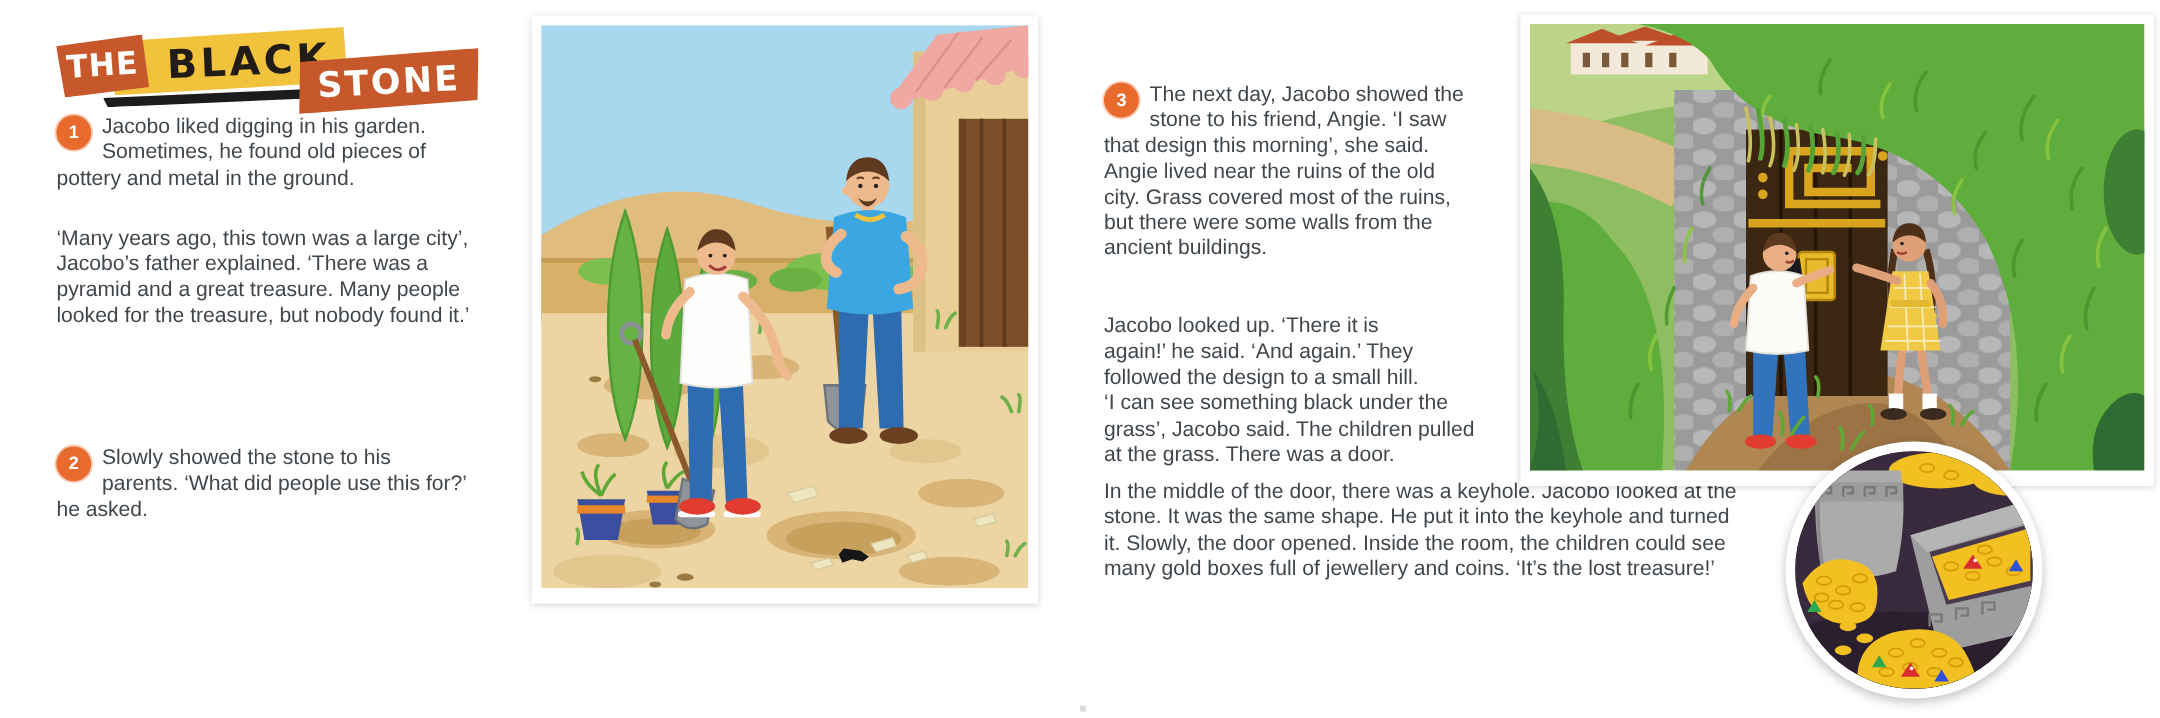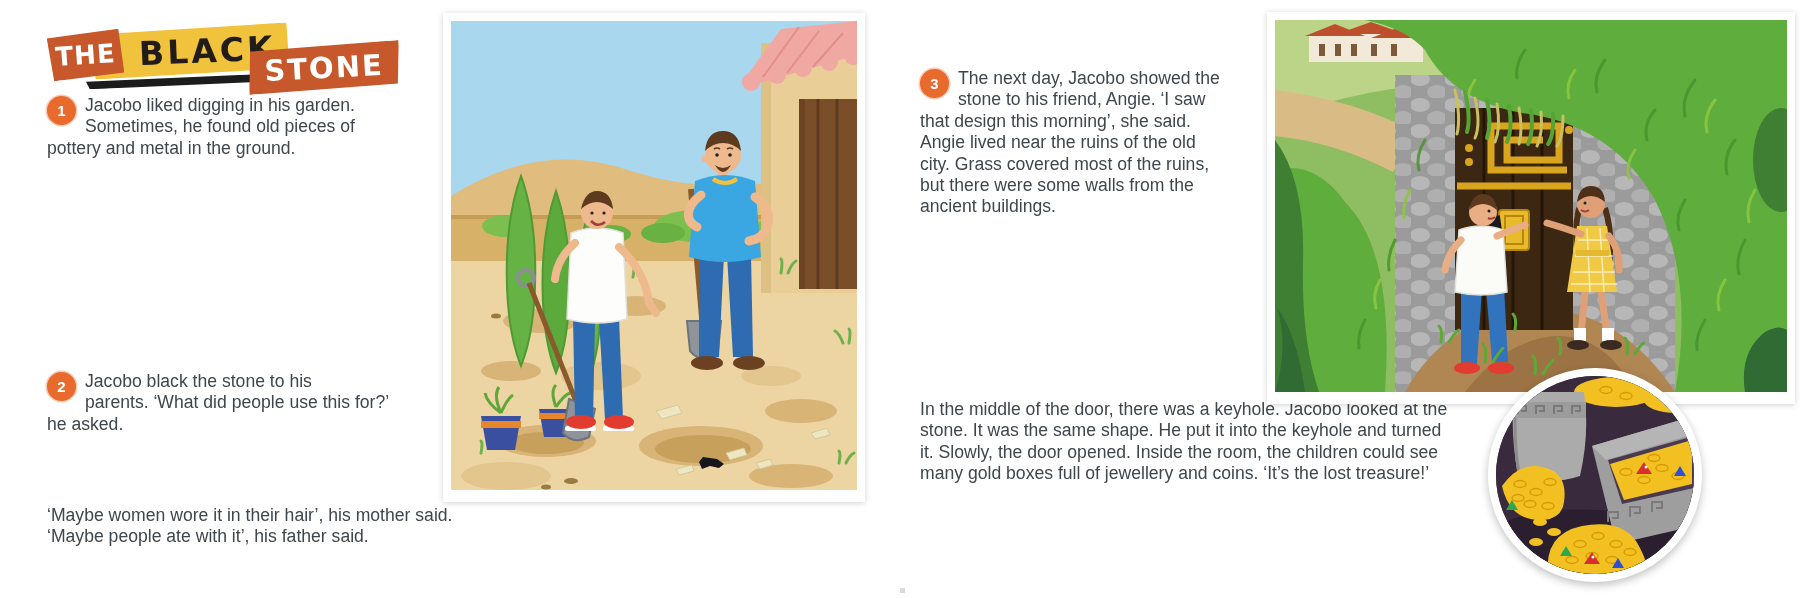--- a/index.html
+++ b/index.html
@@ -56,40 +56,50 @@
       <span>STONE</span>
     </div>
   </div>
 
   <div class="pblock" style="left:47px;top:95px">
     <span class="badge">1</span>
     <span class="ptext">Jacobo liked digging in his garden.
 Sometimes, he found old pieces of
 pottery and metal in the ground.</span>
   </div>
+  <div class="pblock" style="left:47px;top:188px">
+    <span class="ptext">‘Many years ago, this town was a large city’,
+Jacobo’s father explained. ‘There was a
+pyramid and a great treasure. Many people
+looked for the treasure, but nobody found it.’</span>
+  </div>
   <div class="pblock" style="left:47px;top:371px">
     <span class="badge">2</span>
-    <span class="ptext">Jacobo black the stone to his
+    <span class="ptext">Slowly showed the stone to his
 parents. ‘What did people use this for?’
 he asked.</span>
-  </div>
-  <div class="pblock" style="left:47px;top:505px">
-    <span class="ptext">‘Maybe women wore it in their hair’, his mother said.
-‘Maybe people ate with it’, his father said.</span>
   </div>
 
   <div class="pblock" style="left:920px;top:68px">
     <span class="badge">3</span>
     <span class="ptext">The next day, Jacobo showed the
 stone to his friend, Angie. ‘I saw
 that design this morning’, she said.
 Angie lived near the ruins of the old
 city. Grass covered most of the ruins,
 but there were some walls from the
 ancient buildings.</span>
+  </div>
+  <div class="pblock" style="left:920px;top:261px">
+    <span class="ptext">Jacobo looked up. ‘There it is
+again!’ he said. ‘And again.’ They
+followed the design to a small hill.
+‘I can see something black under the
+grass’, Jacobo said. The children pulled
+at the grass. There was a door.</span>
   </div>
   <div class="pblock wide" style="left:920px;top:399px">
     <span class="ptext">In the middle of the door, there was a keyhole. Jacobo looked at the
 stone. It was the same shape. He put it into the keyhole and turned
 it. Slowly, the door opened. Inside the room, the children could see
 many gold boxes full of jewellery and coins. ‘It’s the lost treasure!’</span>
   </div>
 
   <div class="ill-frame garden">
     <svg width="406" height="469" viewBox="0 0 406 469">

